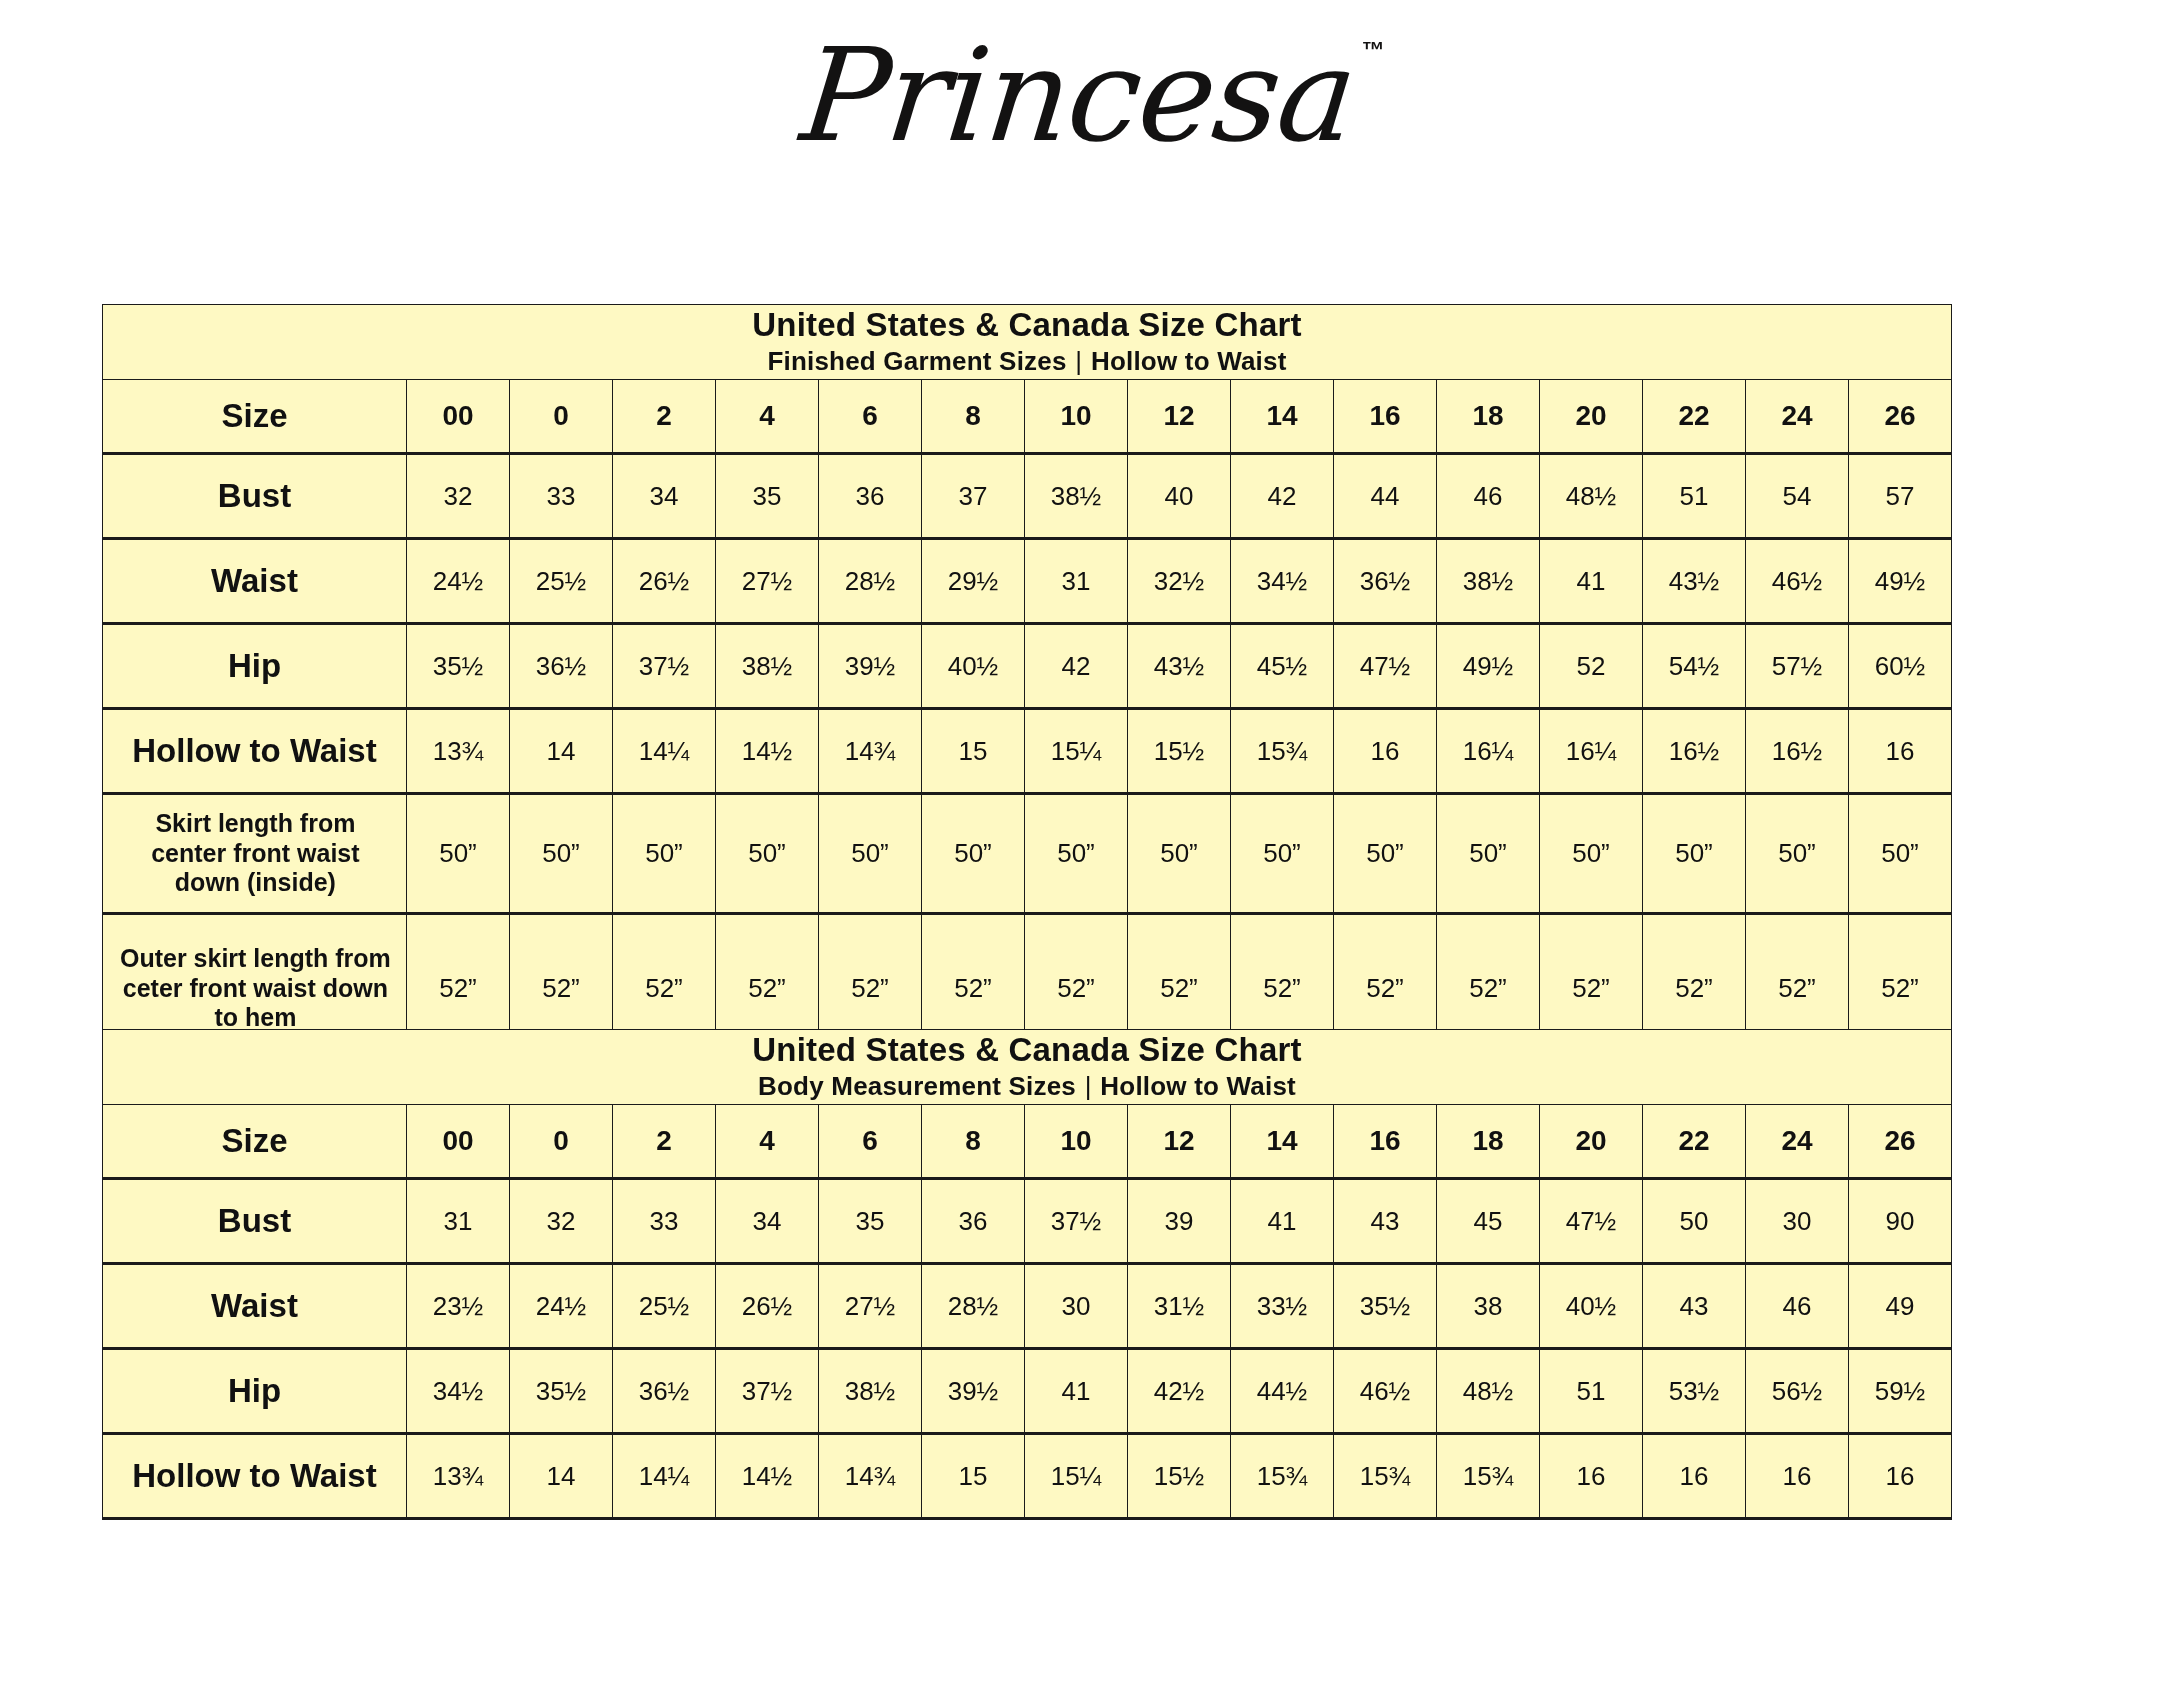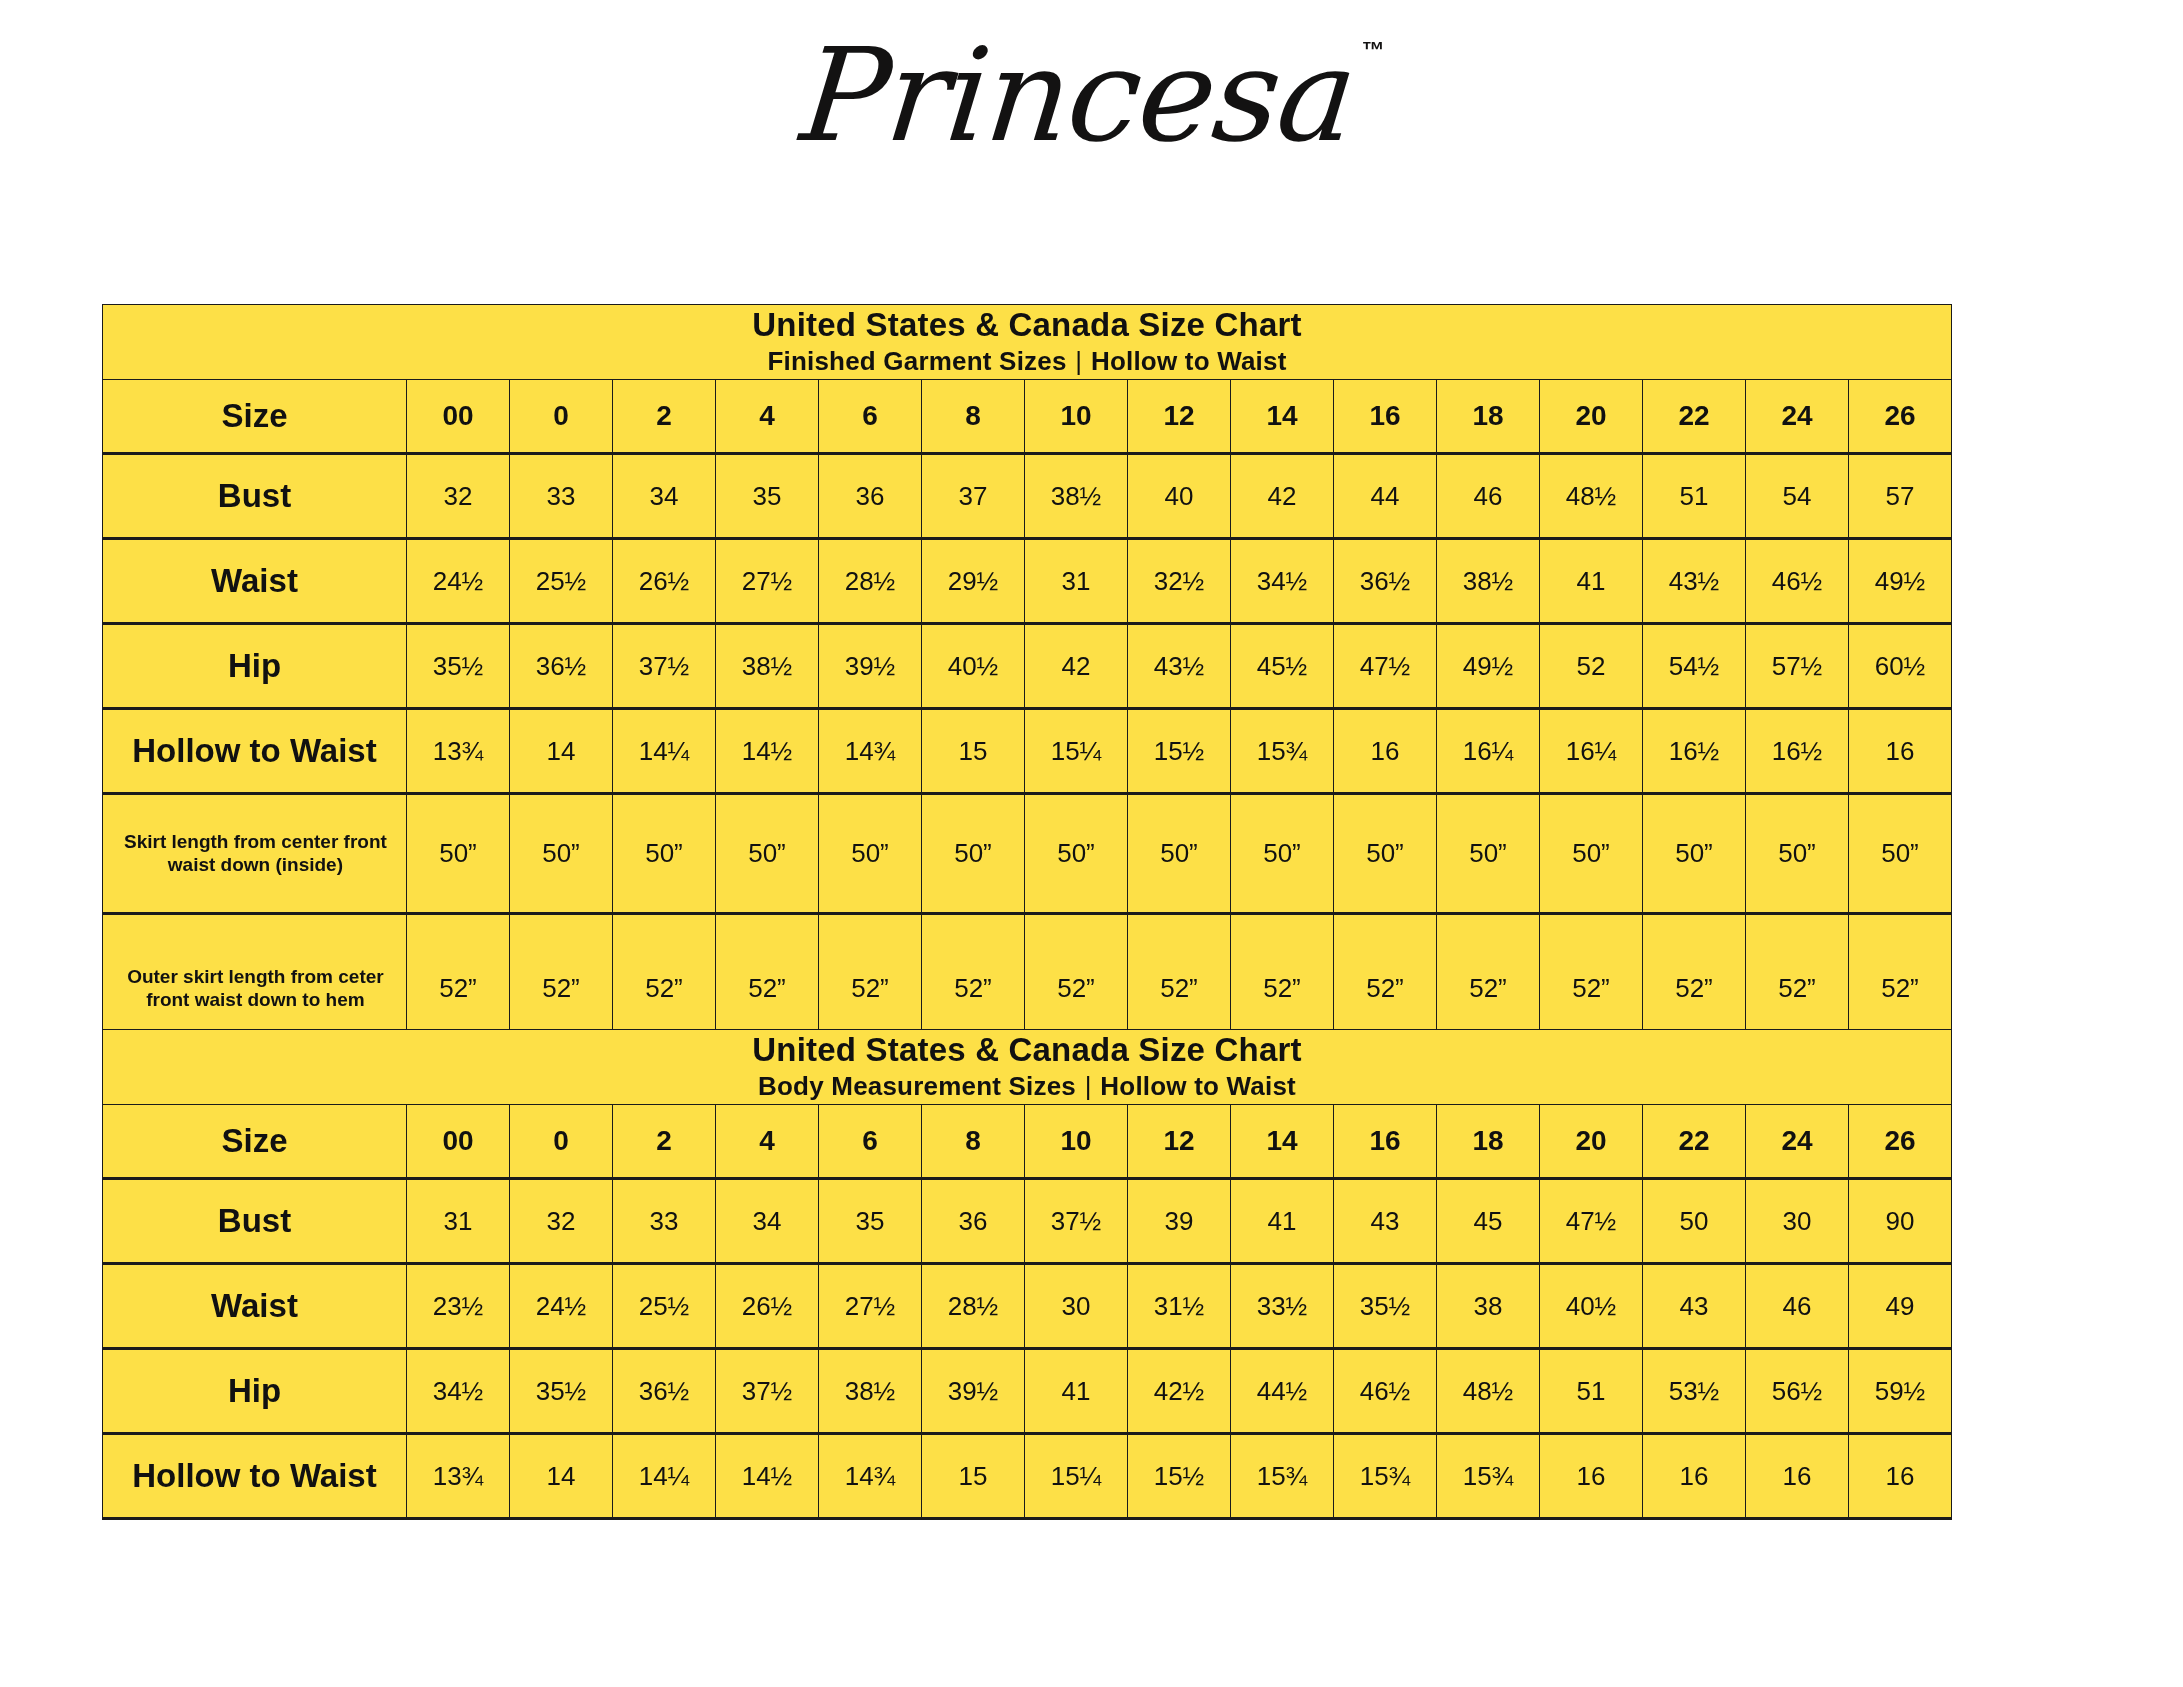--- a/index.html
+++ b/index.html
@@ -69,21 +69,21 @@
     left: 102px;
     width: 1850px;
   }
   #chart-garment { top: 304px; }
   #chart-body    { top: 1029px; }
 
   table.size-chart {
     width: 100%;
     border-collapse: collapse;
     table-layout: fixed;
-    background: #fde047;
+    background: #fef9c3;
   }
   table.size-chart td, table.size-chart th {
     border: 1.9px solid #1b1b1b;
     text-align: center;
     vertical-align: middle;
     padding: 0;
     font-weight: 400;
   }
 
   
@@ -124,21 +124,21 @@
     height: 68px;
     border-bottom-width: 3.5px;
   }
   tr.data-row td.rowlabel {
     font-size: 33px;
     font-weight: 700;
     line-height: 1.18;
     padding: 7px 12.2px;
   }
   tr.data-row td.rowlabel.small {
-    font-size: 19px;
+    font-size: 25px;
     padding-left: 14px;
   }
   tr.tall td { height: 103px; }
   tr.taller td { height: 133px; }
 
   
   col.label-col { width: 304px; }
 </style>
 </head>
 <body>

